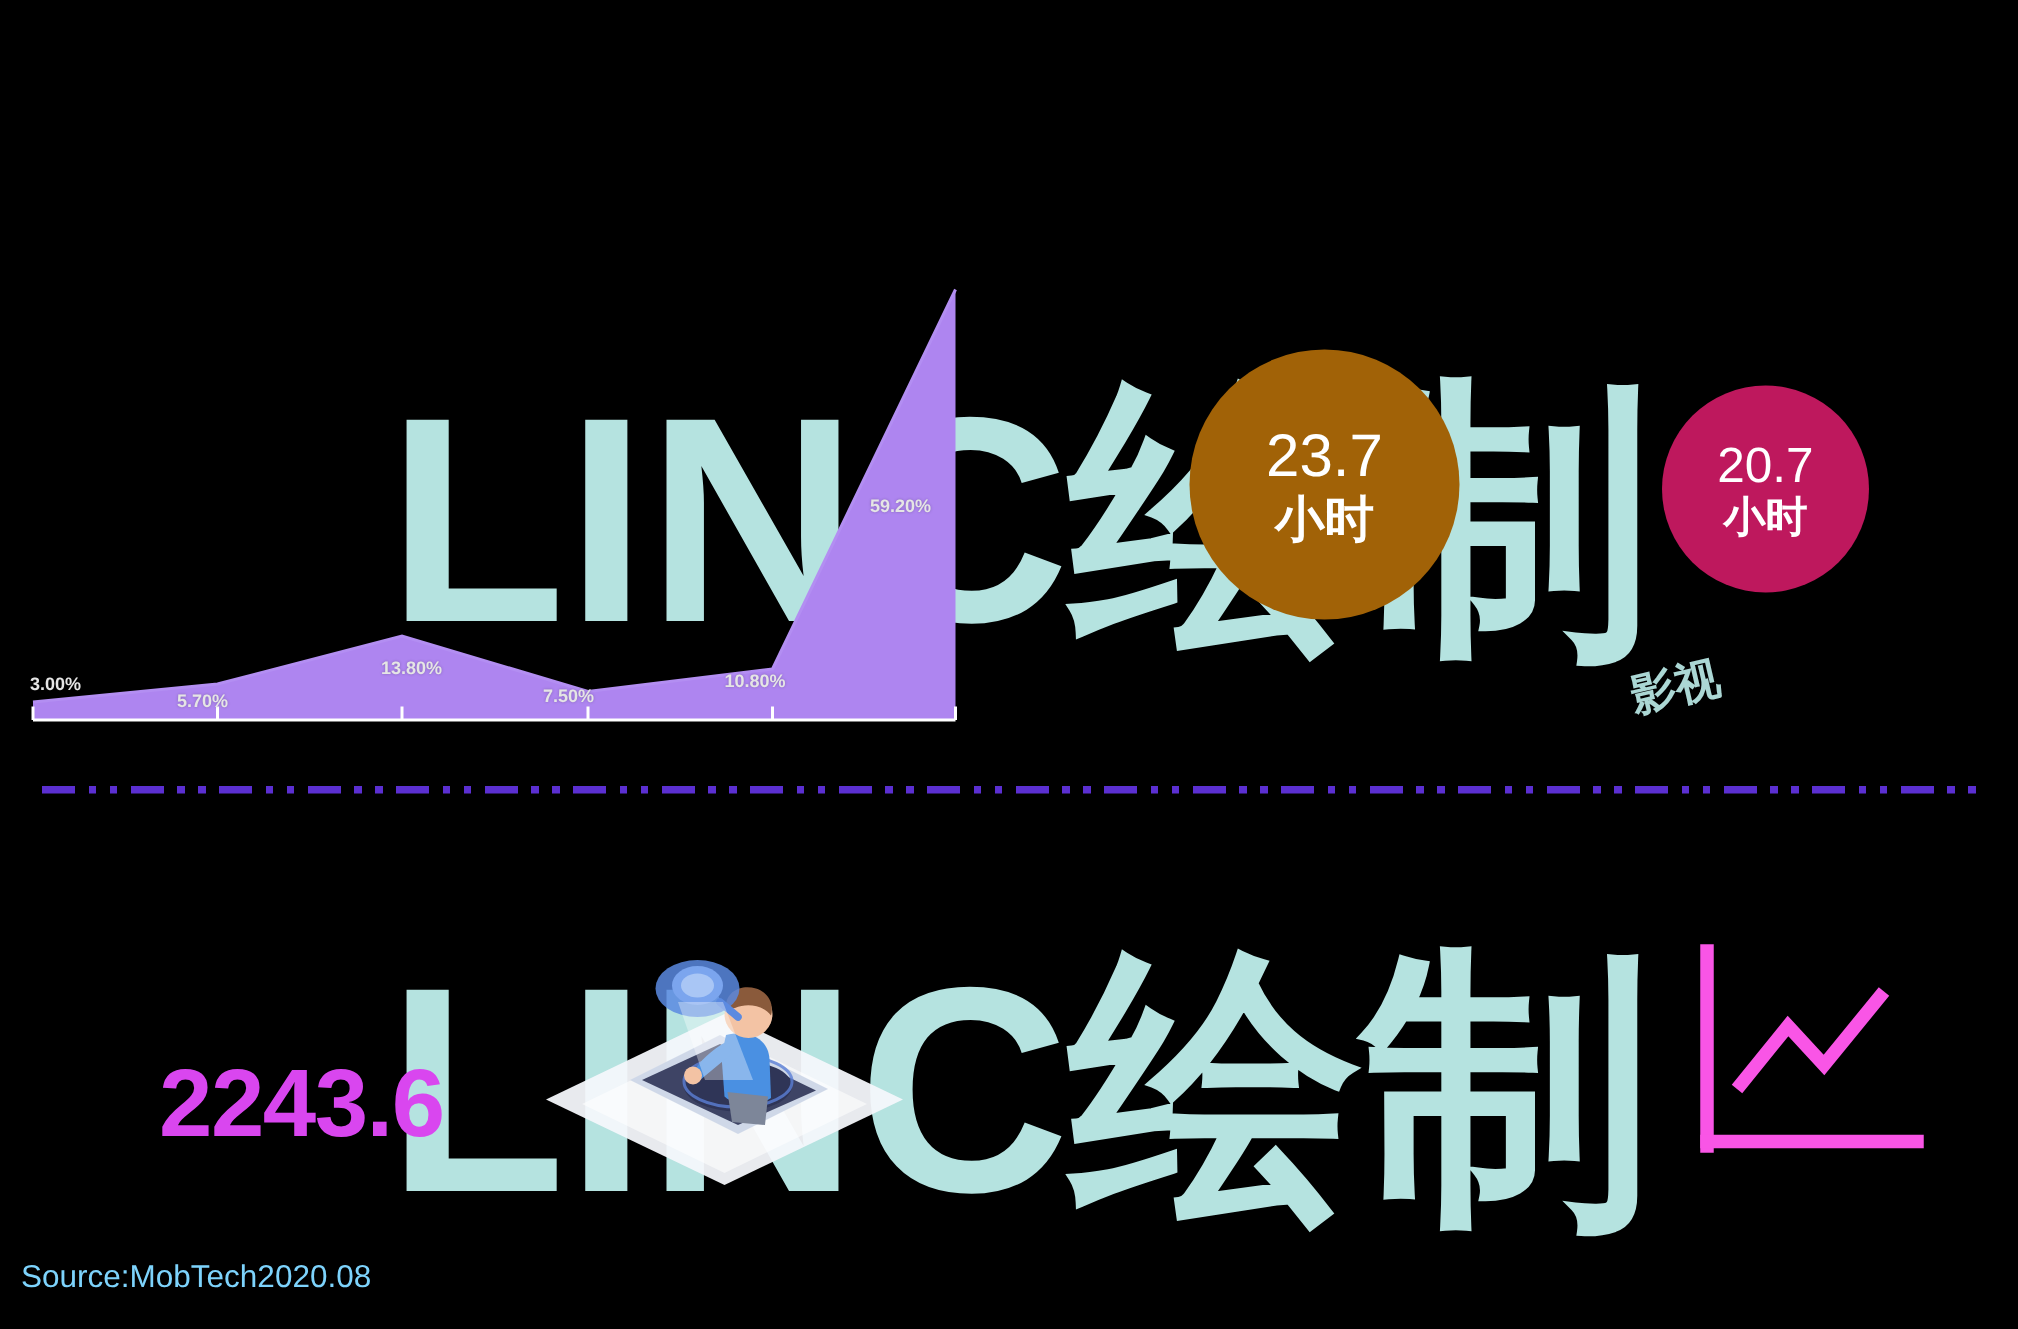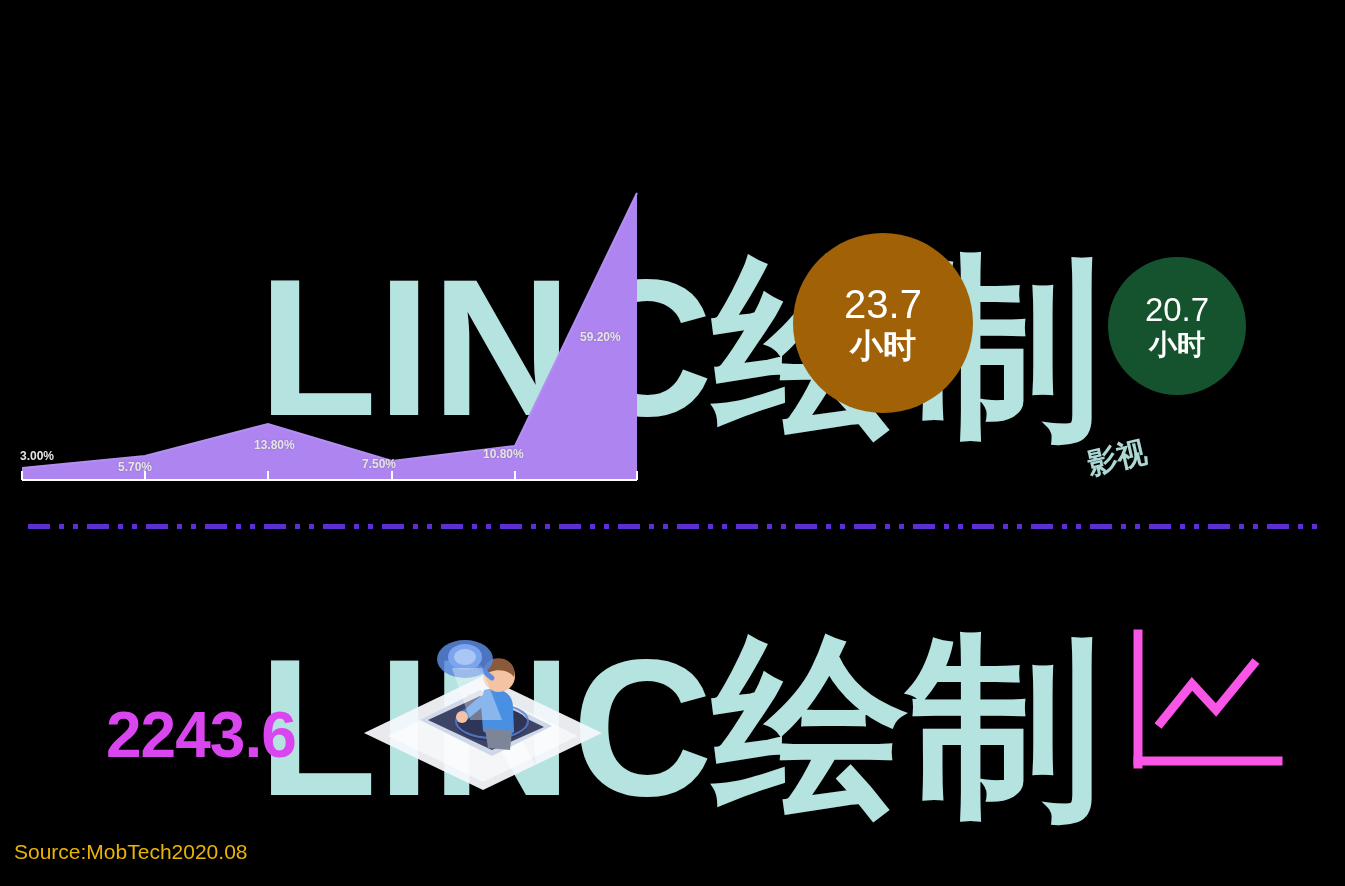--- a/index.html
+++ b/index.html
@@ -92,21 +92,21 @@
   .bubble .unit { font-size: 33px; font-weight: 700; }
 
   .bubble-a {
     left: 793px;  top: 233px;
     width: 180px; height: 180px;
     background: #a16207;
   }
   .bubble-b {
     left: 1108px; top: 257px;
     width: 138px; height: 138px;
-    background: #14532d;
+    background: #be185d;
   }
   .bubble-b .big { font-size: 33px; }
   .bubble-b .unit { font-size: 28px; }
 
   
   .divider {
     position: absolute;
     left: 28px;
     top: 524px;
     width: 1290px;
@@ -152,21 +152,21 @@
     height: 160px;
   }
 
   
   .source {
     position: absolute;
     left: 14px;
     top: 840px;
     font-size: 21px;
     font-weight: 400;
-    color: #eab308;
+    color: #7dd3fc;
     white-space: nowrap;
   }
 </style>
 </head>
 <body>
 
 <div class="stage">
 
   <div class="wm wm-top">LINC绘制</div>
 

